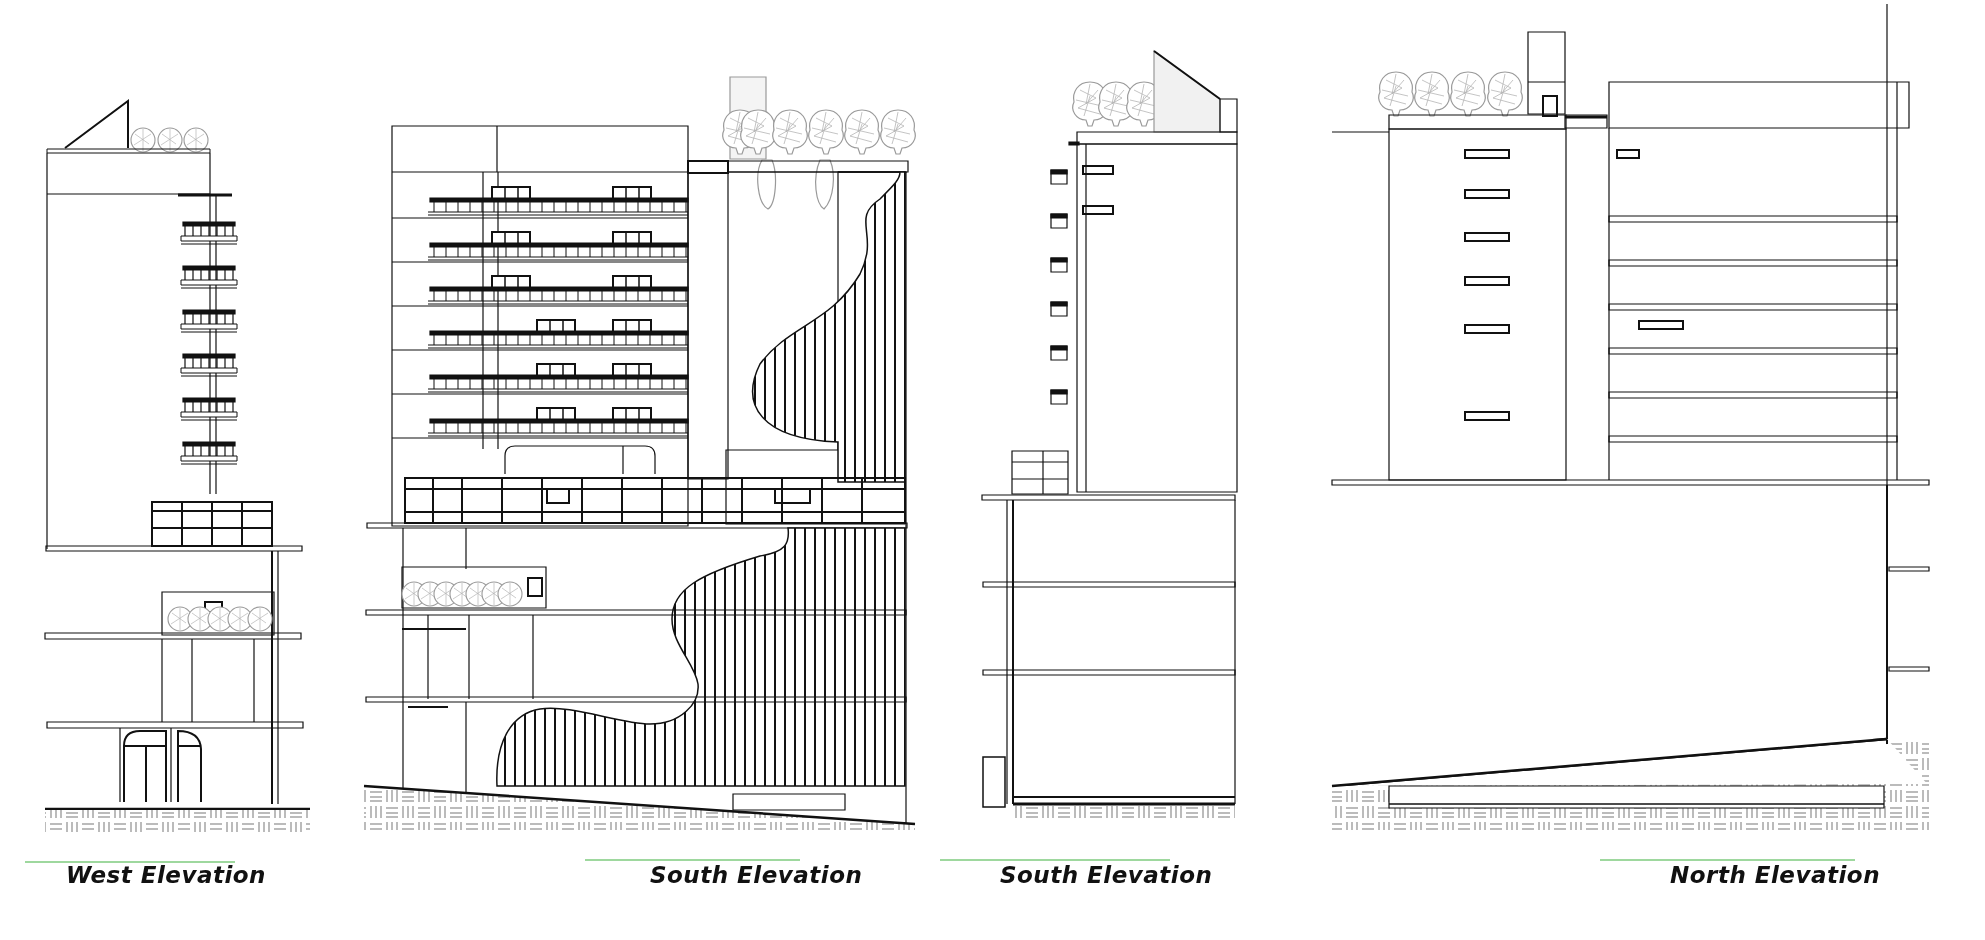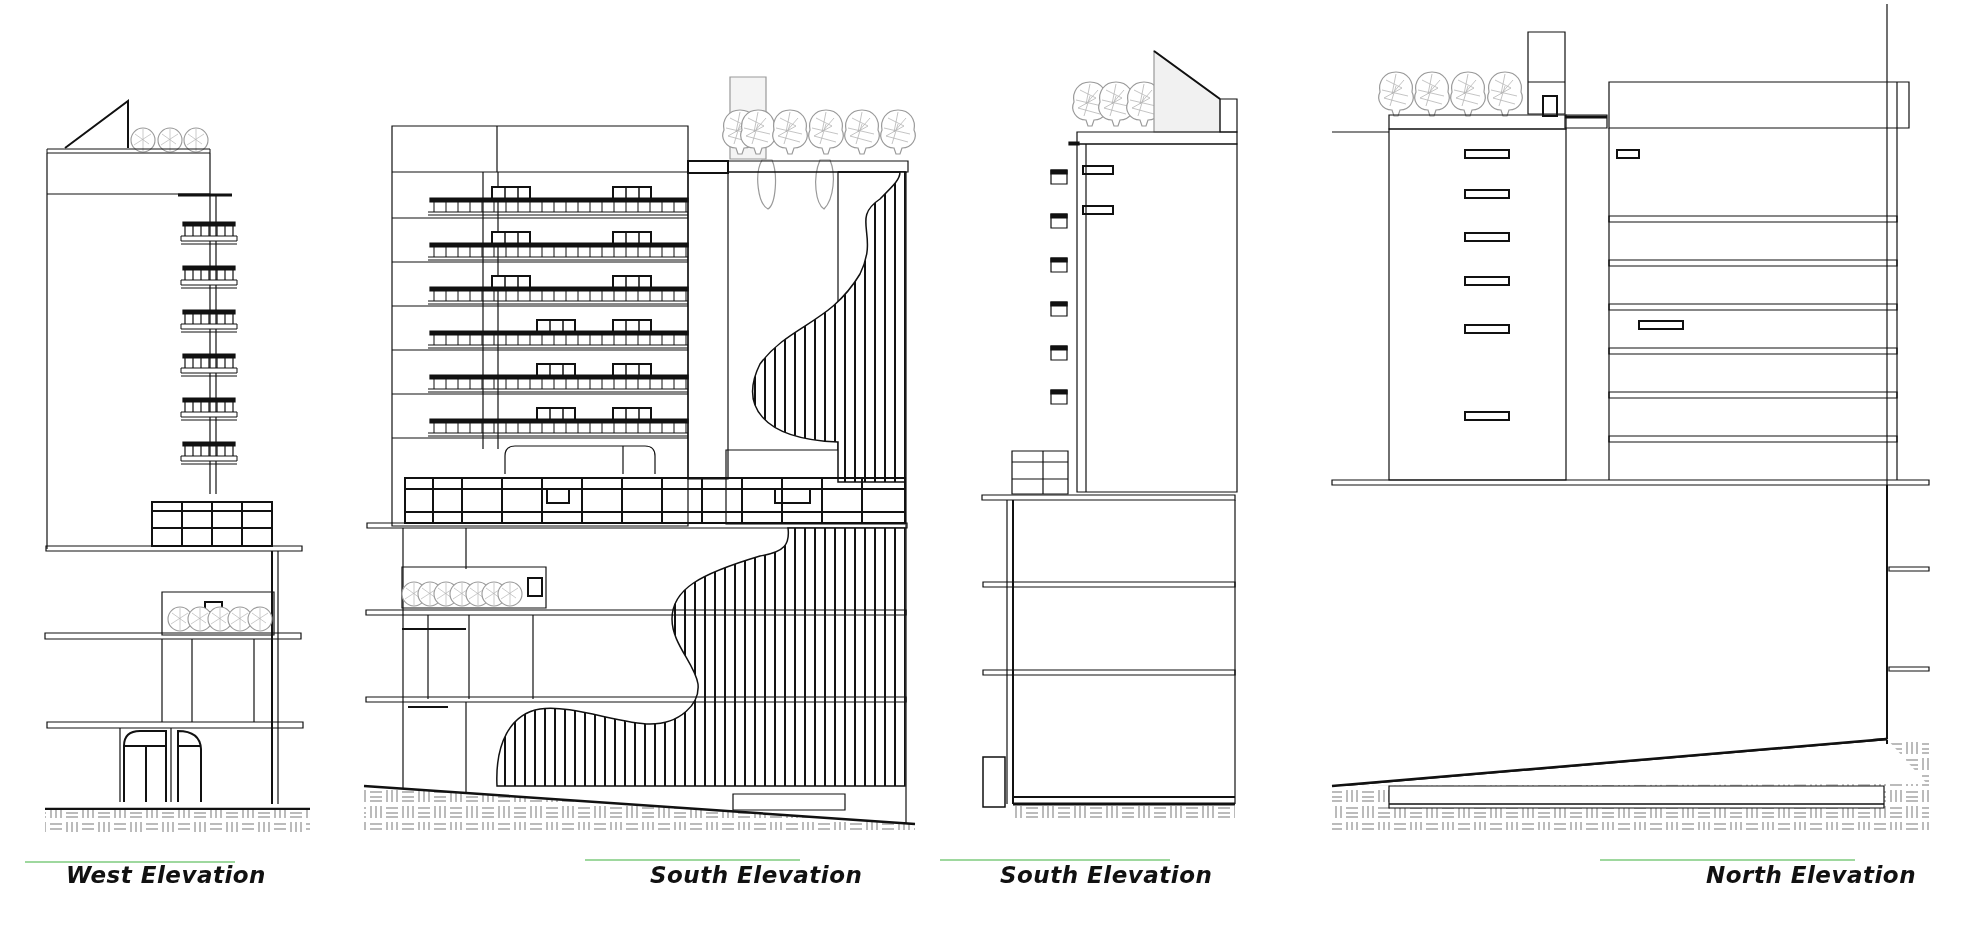--- a/index.html
+++ b/index.html
@@ -360,14 +360,14 @@
   <div class="underline" style="left:25px;top:857px;width:210px;"></div>
   <div class="label" style="left:66px;top:858px;">West Elevation</div>
 
   <div class="underline" style="left:585px;top:855px;width:215px;"></div>
   <div class="label" style="left:650px;top:858px;">South Elevation</div>
 
   <div class="underline" style="left:940px;top:855px;width:230px;"></div>
   <div class="label" style="left:1000px;top:858px;">South Elevation</div>
 
   <div class="underline" style="left:1600px;top:855px;width:255px;"></div>
-  <div class="label" style="left:1670px;top:858px;margin-left:36px;">North Elevation</div>
+  <div class="label" style="left:1670px;top:858px;">North Elevation</div>
 </div>
 
 </body></html>

